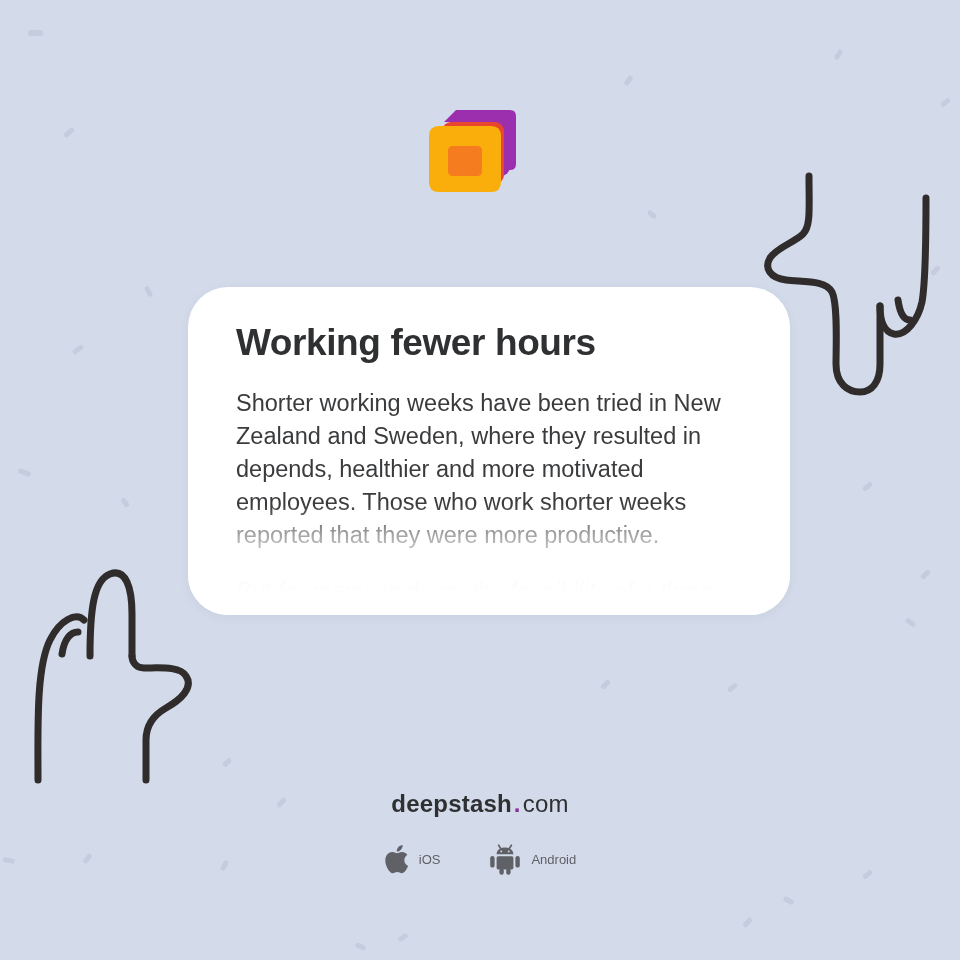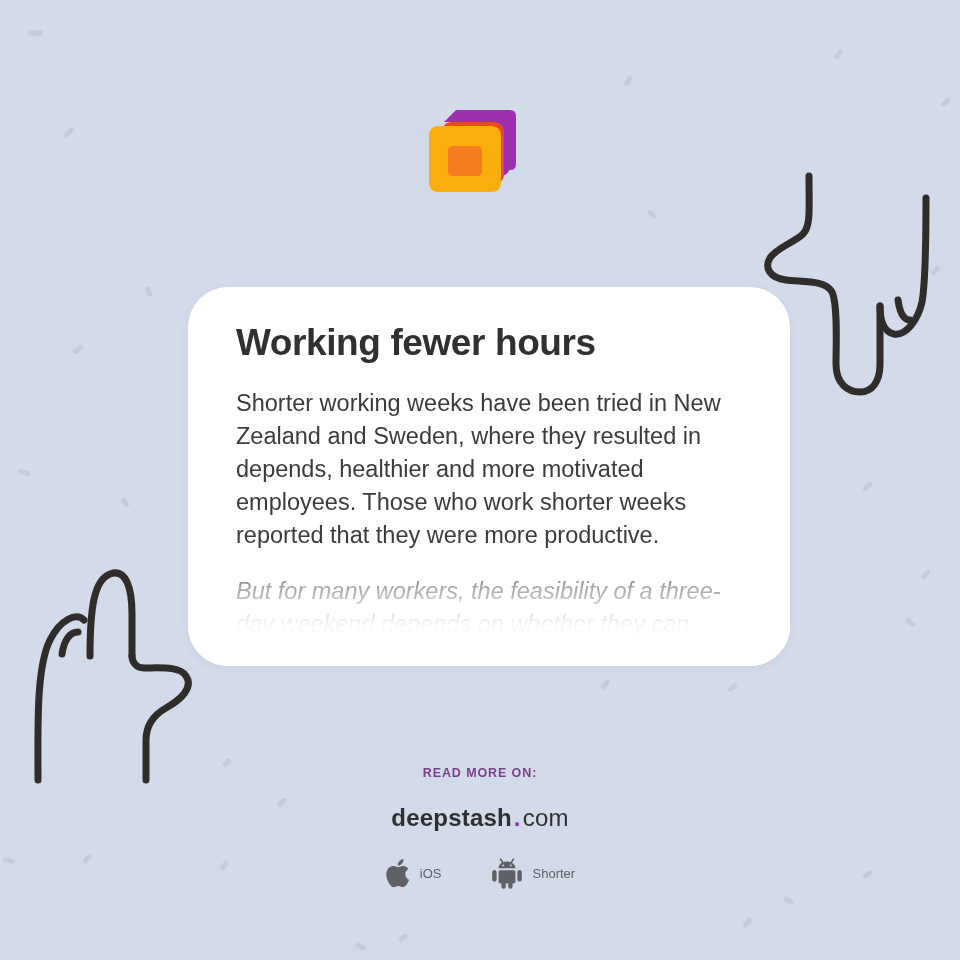--- a/index.html
+++ b/index.html
@@ -67,21 +67,21 @@
     height: 92px;
   }
   #logo svg { display: block; width: 100%; height: 100%; }
 
   
   #idea-card {
     position: absolute;
     left: 188px;
     top: 287px;
     width: 602px;
-    height: 379px;
+    height: 328px;
     background: #ffffff;
     border-radius: 40px;
     overflow: hidden;
     box-shadow: 0 2px 10px rgba(90,100,130,0.07);
   }
   #card-inner {
     padding: 34px 48px 0 48px;
     box-sizing: border-box;
     height: 100%;
     position: relative;
@@ -244,21 +244,20 @@
   <div id="idea-card">
     <div id="card-inner">
       <h1 id="card-title">Working fewer hours</h1>
       <p class="card-para" id="card-para-1">Shorter working weeks have been tried in New Zealand and Sweden, where they resulted in depends, healthier and more motivated employees. Those who work shorter weeks reported that they were more productive.</p>
       <p class="card-para" id="card-para-2">But for many workers, the feasibility of a three-day weekend depends on whether they can</p>
     </div>
     <div id="fade-mask"></div>
   </div>
 
   <div id="footer">
-    <p id="read-more-on">READ MORE ON:</p>
 
     <div id="wordmark">
       <span id="wordmark-name">deepstash</span><span id="wordmark-dot">.</span><span id="wordmark-tld">com</span>
     </div>
 
     <div id="store-row">
 
       <div class="store-badge">
         <span>
           <svg width="26" height="31" viewBox="0 0 26 31" xmlns="http://www.w3.org/2000/svg">
@@ -284,19 +283,19 @@
               <rect x="8.6" y="12.2" width="16.8" height="13.2" rx="1.6"></rect>
 
               <rect x="2.2" y="12.0" width="4.4" height="11.6" rx="2.2"></rect>
               <rect x="27.4" y="12.0" width="4.4" height="11.6" rx="2.2"></rect>
 
               <rect x="11.4" y="24.4" width="4.4" height="6.4" rx="2.2"></rect>
               <rect x="18.2" y="24.4" width="4.4" height="6.4" rx="2.2"></rect>
             </g>
           </svg>
         </span>
-        <span class="store-label">Shorter</span>
+        <span class="store-label">Android</span>
       </div>
 
     </div>
   </div>
 
 </div>
 
 </body></html>

